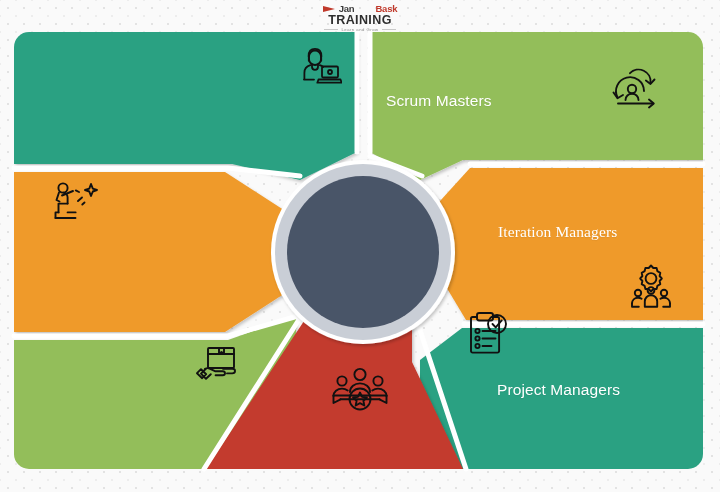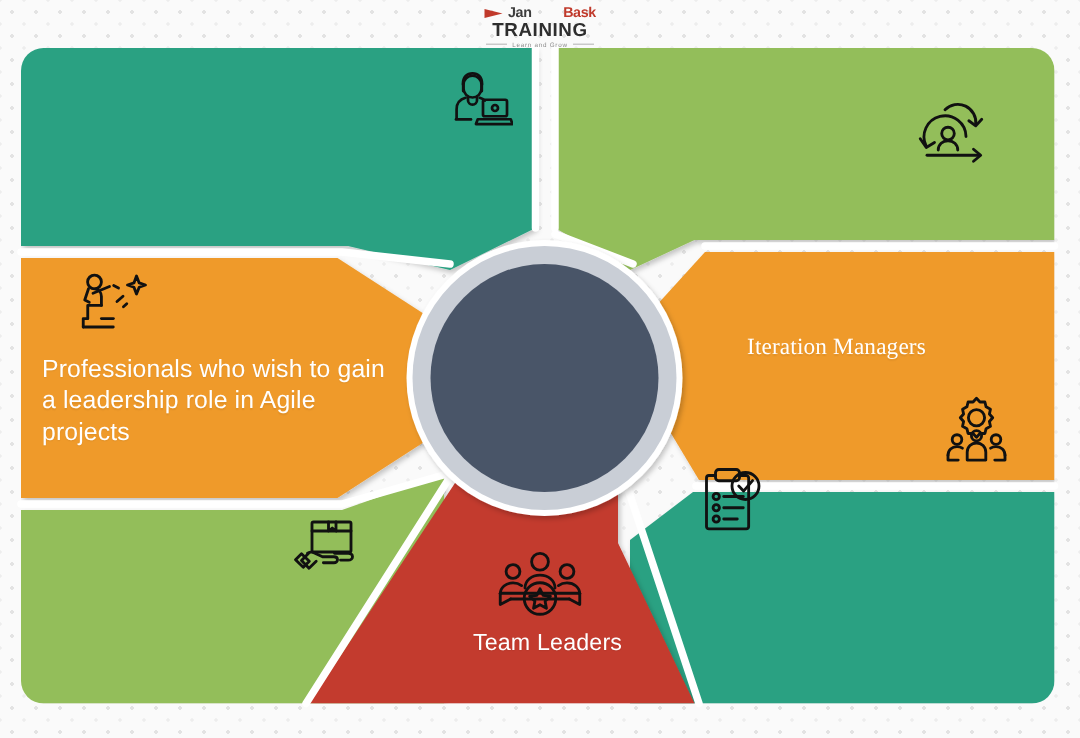--- a/index.html
+++ b/index.html
@@ -202,28 +202,28 @@
 
       <g filter="url(#soft)">
         <circle cx="363" cy="252" r="92" fill="#FFFFFF"></circle>
         <circle cx="363" cy="252" r="88" fill="#C9CED6"></circle>
         <circle cx="363" cy="252" r="76" fill="#4A5568"></circle>
       </g>
     </svg>
   </div>
 
 
-  <div class="lbl lbl-lg" id="lbl-professionals">Professionals who wish to gain a leadership role in Agile projects</div>
-
-
+
+
+  <div class="lbl lbl-md" id="lbl-scrum">Scrum Masters</div>
 
   <div class="lbl lbl-md" id="lbl-iteration">Iteration Managers</div>
 
-
-  <div class="lbl lbl-md" id="lbl-team">Team Leaders</div>
+  <div class="lbl lbl-md" id="lbl-project">Project Managers</div>
+
 
   <div class="ico" id="ico-laptop">
     <svg width="44" height="42" viewBox="0 0 44 42" fill="none" stroke="#111" stroke-width="1.8" stroke-linecap="round" stroke-linejoin="round">
       <path d="M11 10.5a6 6 0 0 1 12 0v2.5a6 6 0 0 1-12 0z"></path>
       <path d="M10.6 10.2c0-5 2.8-7.3 6.4-7.3s6.4 2.3 6.4 7.3"></path>
       <path d="M10.8 10.5v4.2M23.2 10.5v4.2"></path>
       <path d="M12.4 19.2c-3.6 1-6 3.6-6 7.6v6.4"></path>
       <path d="M21.8 19.2c1.3.4 2.5 1 3.4 1.8"></path>
       <path d="M14 18.6v2.2a3 3 0 0 0 6 0v-2.2"></path>
       <rect x="24" y="20.5" width="16" height="11" rx="1.2"></rect>

